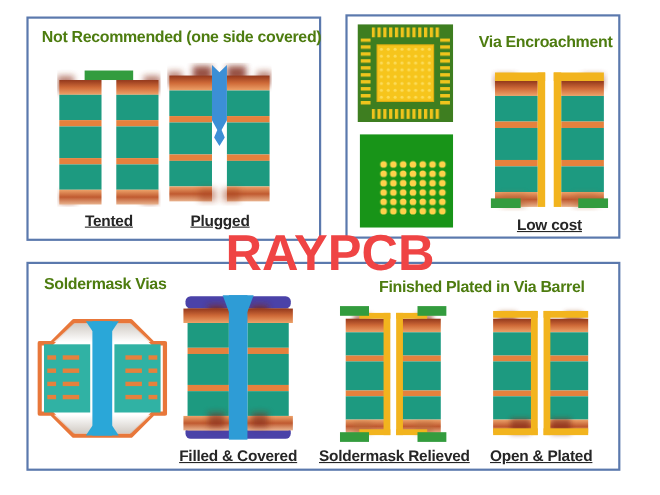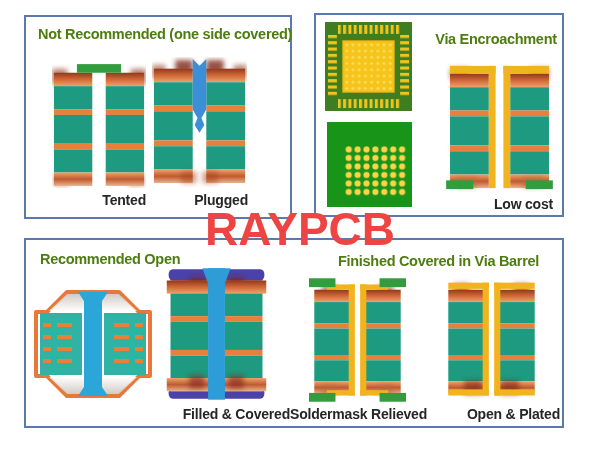--- a/index.html
+++ b/index.html
@@ -6,21 +6,21 @@
   .page{position:relative;width:600px;height:450px;background:#ffffff;
         font-family:"Liberation Sans",sans-serif;overflow:hidden;}
   .panel{position:absolute;background:#fff;border:2px solid #5b79ad;box-sizing:border-box;}
   #panel-nr{left:24px;top:15px;width:268px;height:204px;}
   #panel-ve{left:314px;top:13px;width:250px;height:204px;}
   #panel-rv{left:24px;top:238px;width:540px;height:190px;}
   .panel-title{position:absolute;font-size:14.5px;font-weight:bold;color:#4d7c0f;
                letter-spacing:-0.3px;white-space:nowrap;}
   .fig{position:absolute;line-height:0;}
   .caption{position:absolute;font-size:14px;font-weight:bold;color:#262626;
-           text-align:right;white-space:nowrap;letter-spacing:-0.2px;}
+           text-align:center;white-space:nowrap;letter-spacing:-0.2px;text-decoration:underline;}
   .watermark{position:absolute;left:0;right:0;top:206px;text-align:center;
              font-size:46px;font-weight:bold;color:#ef4444;letter-spacing:0px;
              line-height:1;z-index:5;}
   svg{display:block;}
 </style>
 </head>
 <body>
 
 <div class="page">
 
@@ -144,22 +144,22 @@
         <rect x="59" y="4" width="47" height="8" fill="#f2b41e"></rect>
         <rect x="59" y="4" width="7" height="126" fill="#f2b41e"></rect>
         <rect x="0" y="122" width="28" height="9" fill="#339c3e"></rect>
         <rect x="82" y="122" width="28" height="9" fill="#339c3e"></rect>
       </svg>
     </div>
     <div class="caption" style="left:130px;top:181px;width:107px;">Low cost</div>
   </div>
 
   <div class="panel" id="panel-rv">
-    <div class="panel-title" style="left:14px;top:11px;">Recommended Open</div>
-    <div class="panel-title" style="left:312px;top:13px;width:200px;text-align:center;">Finished Covered in Via Barrel</div>
+    <div class="panel-title" style="left:14px;top:11px;">Soldermask Vias</div>
+    <div class="panel-title" style="left:312px;top:13px;width:200px;text-align:center;">Finished Plated in Via Barrel</div>
 
     <div class="fig" style="left:8px;top:45px;">
       <svg width="118" height="118" viewBox="0 0 118 118">
         <path d="M2 27 L13 27 L33 7 L85 7 L105 27 L116 27 L116 91 L105 91 L85 111 L33 111 L13 91 L2 91 Z" fill="#ffffff" stroke="#e8773a" stroke-width="4" stroke-linejoin="round"></path>
         <polygon points="15,26 33,9 85,9 103,26" fill="url(#fadePad)" opacity="0.85"></polygon>
         <polygon points="15,92 103,92 85,109 33,109" fill="url(#fadePadUp)" opacity="0.85"></polygon>
         <rect x="6" y="28" width="42" height="62" fill="#30b2a4"></rect>
         <rect x="70" y="28" width="42" height="62" fill="#30b2a4"></rect>
         <g fill="#e5813d">
           <rect x="9" y="38" width="8" height="4"></rect>

